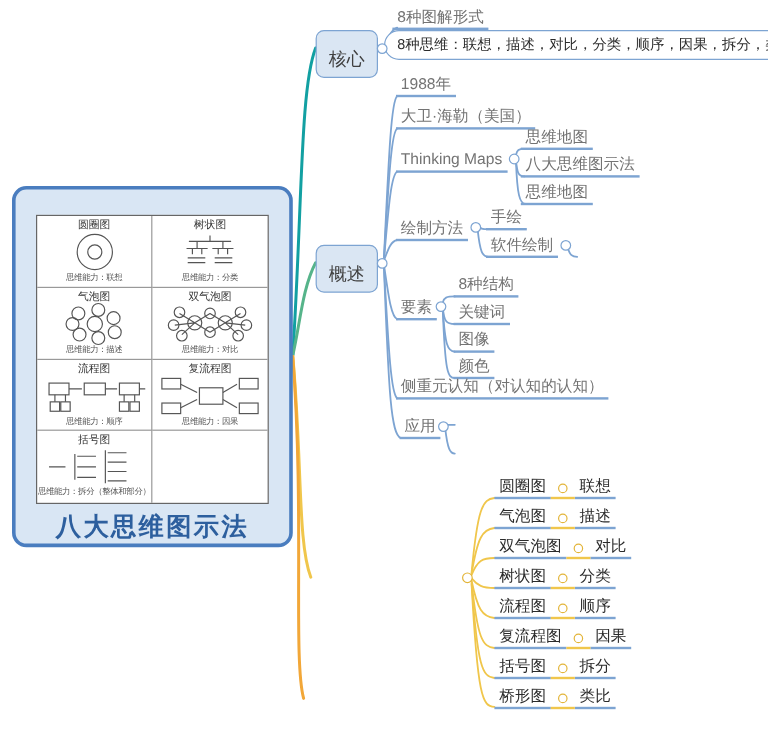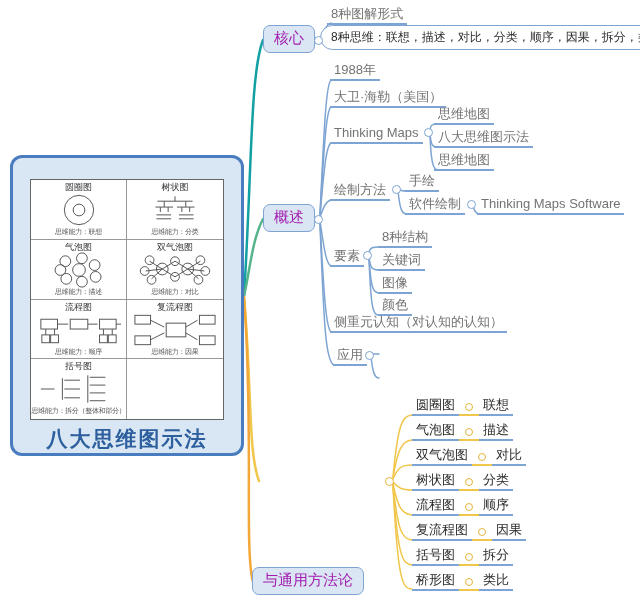--- a/index.html
+++ b/index.html
@@ -23,21 +23,21 @@
   .cell:nth-child(2n){border-right:none;}
   .cell:nth-child(n+7){border-bottom:none;}
   .cellname{font-size:9px;color:#333;margin-top:2px;line-height:10px;}
   .cellicon{width:88px;height:36px;}
   .cellicon path,.cellicon circle,.cellicon rect,.cellicon line{fill:none;stroke:#555;stroke-width:1;}
   .cellcap{font-size:7px;color:#555;line-height:8px;white-space:nowrap;letter-spacing:-0.3px;}
   .ctitle{margin-top:5px;font-size:21px;font-weight:bold;color:#2d5f9e;letter-spacing:2px;}
 
   
   .box{position:absolute;z-index:2;background:#dae6f3;border:1.5px solid #7da4d2;border-radius:7px;
-    padding:2px 10px 4px;font-size:15px;color:#a21caf;white-space:nowrap;line-height:20px;}
+    padding:14px 10px 4px;font-size:15px;color:#404040;white-space:nowrap;line-height:20px;}
 
   
   .tnode{position:absolute;z-index:2;font-size:13px;line-height:16px;color:#737373;
     padding:0 4px 1px;border-bottom:2px solid #7da4d2;white-space:nowrap;}
   .bubble{position:absolute;z-index:2;font-size:12px;line-height:16px;color:#2b2b2b;
     padding:3px 10px 4px;border:1.5px solid #7da4d2;border-radius:14px;white-space:nowrap;background:#fff;}
 
   
   .cdot{position:absolute;z-index:3;width:7px;height:7px;border:1.5px solid #7da4d2;
     border-radius:50%;background:#fff;}
@@ -190,21 +190,20 @@
           <path d="M6,18 H20 M28,7 V29 M30,9 H46 M30,18 H46 M30,27 H46 M54,4 V32 M56,6 H72 M56,14 H72 M56,22 H72 M56,30 H72"></path>
         </svg>
         <div class="cellcap">思维能力：拆分（整体和部分）</div>
       </div>
     </div>
     <div class="ctitle">八大思维图示法</div>
   </div>
 
   <div class="box" style="left:263px;top:25px;">核心</div>
   <div class="box" style="left:263px;top:204px;">概述</div>
-  <div class="box" style="left:252px;top:567px;">与通用方法论</div>
 
   <div class="cdot" style="left:314px;top:36px;"></div>
   <div class="cdot" style="left:314px;top:215px;"></div>
   <div class="cdot" style="left:424px;top:128px;"></div>
   <div class="cdot" style="left:392px;top:185px;"></div>
   <div class="cdot" style="left:467px;top:200px;"></div>
   <div class="cdot" style="left:363px;top:251px;"></div>
   <div class="cdot" style="left:365px;top:351px;"></div>
   <div class="cdot y" style="left:385px;top:477px;"></div>
 
@@ -213,21 +212,20 @@
 
   <div class="tnode" style="left:330px;top:62px;">1988年</div>
   <div class="tnode" style="left:330px;top:89px;">大卫·海勒（美国）</div>
   <div class="tnode" style="left:330px;top:125px;">Thinking Maps</div>
   <div class="tnode" style="left:434px;top:106px;">思维地图</div>
   <div class="tnode" style="left:434px;top:129px;">八大思维图示法</div>
   <div class="tnode" style="left:434px;top:152px;">思维地图</div>
   <div class="tnode" style="left:330px;top:182px;">绘制方法</div>
   <div class="tnode" style="left:405px;top:173px;">手绘</div>
   <div class="tnode" style="left:405px;top:196px;">软件绘制</div>
-  <div class="tnode" style="left:477px;top:196px;">Thinking Maps Software</div>
   <div class="tnode" style="left:330px;top:248px;">要素</div>
   <div class="tnode" style="left:378px;top:229px;">8种结构</div>
   <div class="tnode" style="left:378px;top:252px;">关键词</div>
   <div class="tnode" style="left:378px;top:275px;">图像</div>
   <div class="tnode" style="left:378px;top:297px;">颜色</div>
   <div class="tnode" style="left:330px;top:314px;">侧重元认知（对认知的认知）</div>
   <div class="tnode" style="left:333px;top:347px;">应用</div>
 
   <div class="pair" style="left:412px;top:397px;">
     <span class="pnode">圆圈图</span>

